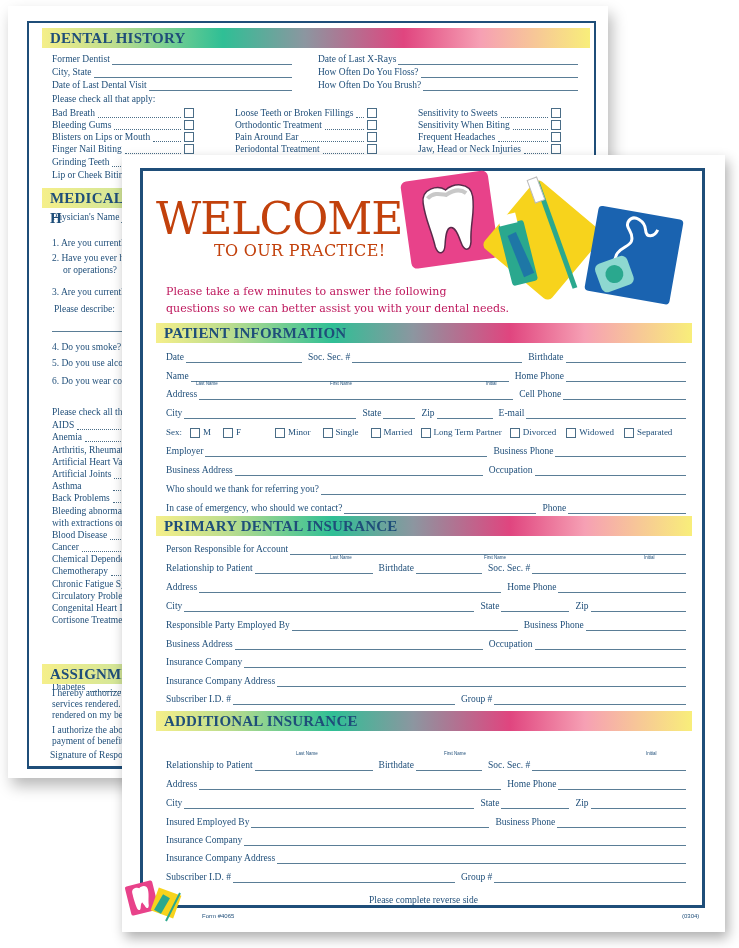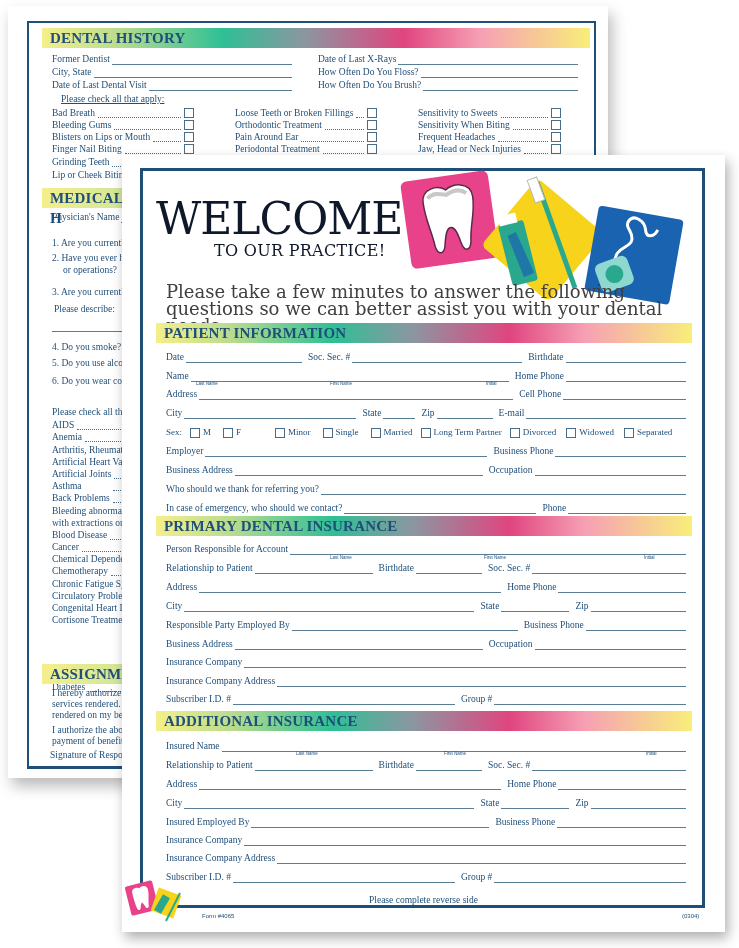--- a/index.html
+++ b/index.html
@@ -19,24 +19,24 @@
 
   .row { position: absolute; height: 13px; display: flex; align-items: flex-end; font-size: 9.5px; color: #1f4e79; white-space: nowrap; line-height: 11px; }
   .lbl { padding-right: 2px; }
   .line { border-bottom: 1px solid #5a7d96; height: 9px; flex-shrink: 0; margin-right: 6px; }
   .line.grow { flex-grow: 1; }
   .cb { display: inline-block; width: 10px; height: 10px; border: 1px solid #4a6d87; background: #fff; margin-right: 3px; vertical-align: bottom; }
   .sub { position: absolute; font-size: 4.5px; color: #1f4e79; font-family: "Liberation Sans", sans-serif; }
   .dotrow { position: absolute; font-size: 9.5px; color: #1f4e79; white-space: nowrap; display: flex; align-items: flex-end; height: 12px; }
   .dots { border-bottom: 1px dotted #4a6d87; height: 8px; margin: 0 3px; }
 
-  .welcome { position: absolute; left: 34px; top: 42px; font-family: "DejaVu Serif", serif; color: #0f172a; }
+  .welcome { position: absolute; left: 34px; top: 42px; font-family: "DejaVu Serif", serif; color: #c2410c; }
   .welcome-big { font-size: 44px; letter-spacing: -1px; line-height: 44px; font-weight: normal; }
   .welcome-sub { position: absolute; left: 58px; top: 44px; font-size: 16px; white-space: nowrap; letter-spacing: 0.3px; }
-  .intro { position: absolute; left: 44px; top: 128px; font-size: 18px; line-height: 17px; color: #404040; font-family: "DejaVu Serif", serif; }
+  .intro { position: absolute; left: 44px; top: 128px; font-size: 11px; line-height: 17px; color: #be185d; font-family: "DejaVu Serif", serif; }
 
   .foot { position: absolute; font-size: 9.5px; color: #1f4e79; }
   .tiny { position: absolute; font-size: 6px; color: #1f4e79; font-family: "Liberation Sans", sans-serif; }
 </style>
 </head>
 <body>
 
 <div class="page back-page">
   <div class="back-border"></div>
 
@@ -63,21 +63,21 @@
     </div>
   <div class="row" style="left:310px; top:59px; width:260px;">
       <span class="lbl">How Often Do You Floss?</span>
       <span class="line grow" style="margin-right:0"></span>
     </div>
   <div class="row" style="left:310px; top:72px; width:260px;">
       <span class="lbl">How Often Do You Brush?</span>
       <span class="line grow" style="margin-right:0"></span>
     </div>
 
-  <div class="row" style="left:53px; top:86px;text-decoration:underline;">
+  <div class="row" style="left:44px; top:86px;">
       <span>Please check all that apply:</span>
     </div>
 
   <div class="dotrow" style="left:44px; top:100px; width:145px;">
       <span>Bad Breath</span>
       <span class="dots" style="flex:1"></span>
       <span class="cb"></span>
     </div>
   <div class="dotrow" style="left:44px; top:112px; width:145px;">
       <span>Bleeding Gums</span>
@@ -475,24 +475,20 @@
     <span class="lbl">Subscriber I.D. #</span>
       <span class="line" style="width:222px"></span>
     <span class="lbl">Group #</span>
       <span class="line grow" style="margin-right:0"></span>
   </div>
 
   <div class="band" style="left:34px; top:556px; width:536px;">
     <span class="band-title">ADDITIONAL INSURANCE</span>
   </div>
 
-  <div class="row" style="left:44px; top:584px; width:520px;">
-    <span class="lbl">Insured Name</span>
-      <span class="line grow" style="margin-right:0"></span>
-  </div>
   <span class="sub" style="left:174px; top:596px;">Last Name</span>
   <span class="sub" style="left:322px; top:596px;">First Name</span>
   <span class="sub" style="left:524px; top:596px;">Initial</span>
 
   <div class="row" style="left:44px; top:603px; width:520px;">
     <span class="lbl">Relationship to Patient</span>
       <span class="line" style="width:118px"></span>
     <span class="lbl">Birthdate</span>
       <span class="line" style="width:66px"></span>
     <span class="lbl">Soc. Sec. #</span>

